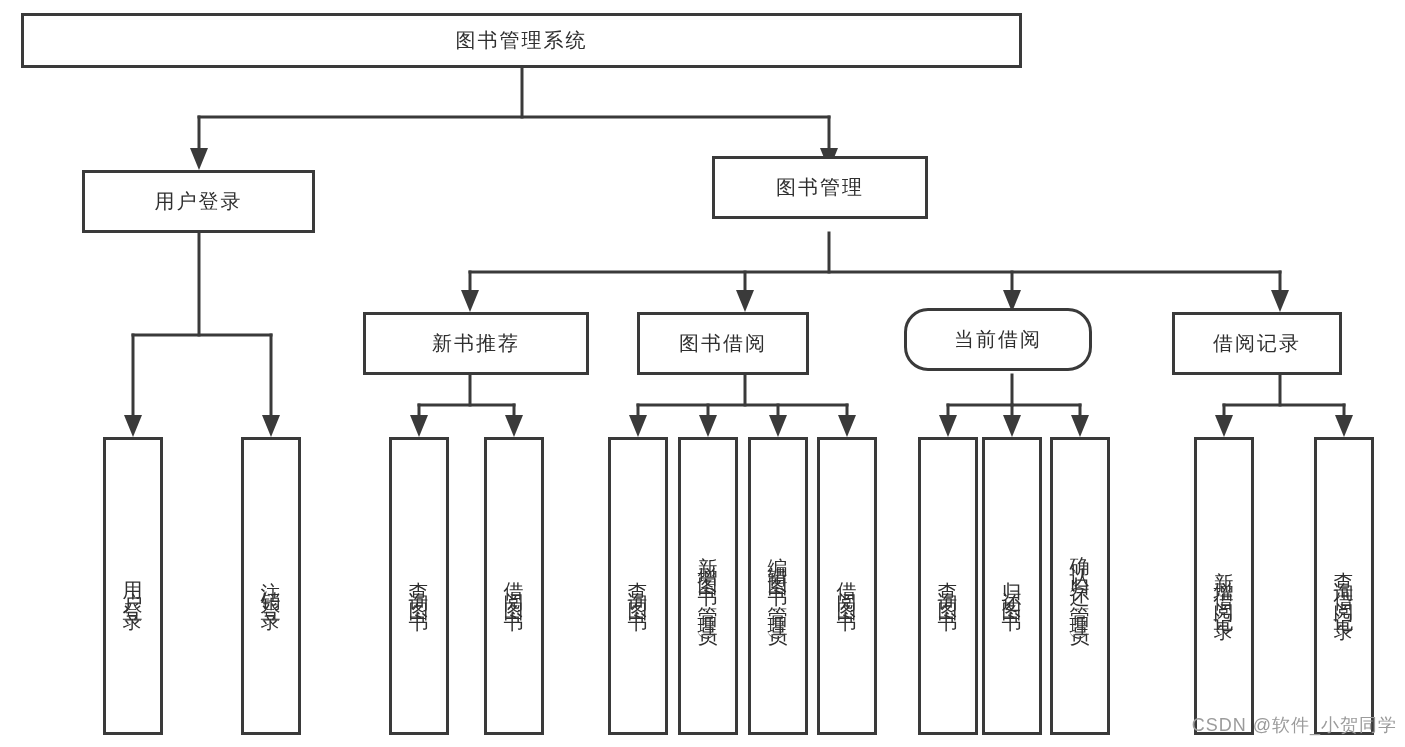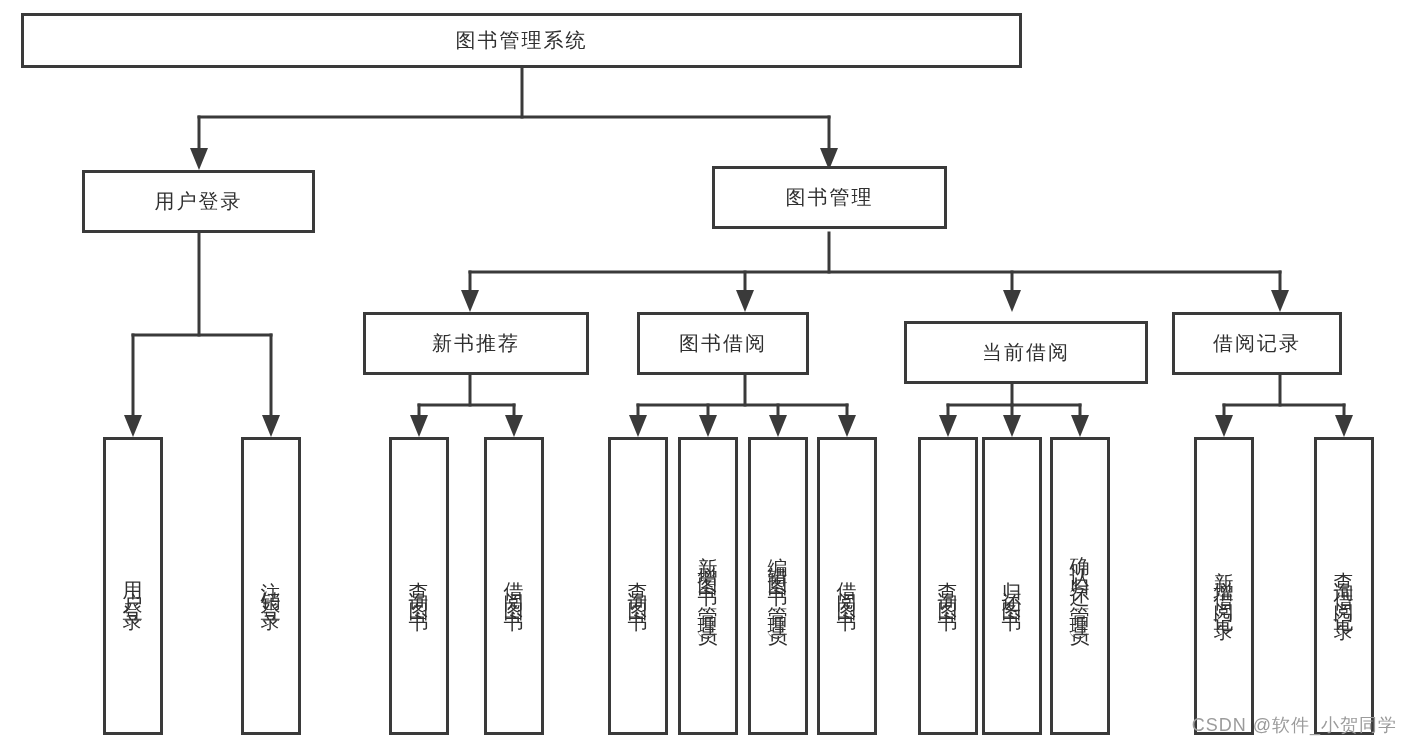--- a/index.html
+++ b/index.html
@@ -146,25 +146,25 @@
       <line x1="1224" y1="405" x2="1224" y2="425"></line>
       <polygon points="1215,415 1233,415 1224,437"></polygon>
       <line x1="1344" y1="405" x2="1344" y2="425"></line>
       <polygon points="1335,415 1353,415 1344,437"></polygon>
     </g>
   </svg>
 
   <div class="node h-node" style="left:21px;top:13px;width:1001px;height:55px;">图书管理系统</div>
 
   <div class="node h-node" style="left:82px;top:170px;width:233px;height:63px;">用户登录</div>
-  <div class="node h-node" style="left:712px;top:166px;width:235px;height:63px;">图书管理</div>
+  <div class="node h-node" style="left:712px;top:156px;width:216px;height:63px;">图书管理</div>
 
   <div class="node h-node" style="left:363px;top:312px;width:226px;height:63px;">新书推荐</div>
   <div class="node h-node" style="left:637px;top:312px;width:172px;height:63px;">图书借阅</div>
-  <div class="node h-node" style="left:904px;top:321px;width:244px;height:63px;">当前借阅</div>
+  <div class="node h-node" style="left:904px;top:308px;width:188px;height:63px;border-radius:24px;">当前借阅</div>
   <div class="node h-node" style="left:1172px;top:312px;width:170px;height:63px;">借阅记录</div>
 
   <div class="node v-node" style="left:103px;">用户登录</div>
   <div class="node v-node" style="left:241px;">注销登录</div>
 
   <div class="node v-node" style="left:389px;">查询图书</div>
   <div class="node v-node" style="left:484px;">借阅图书</div>
 
   <div class="node v-node" style="left:608px;">查询图书</div>
   <div class="node v-node" style="left:678px;">新增图书（管理员）</div>

